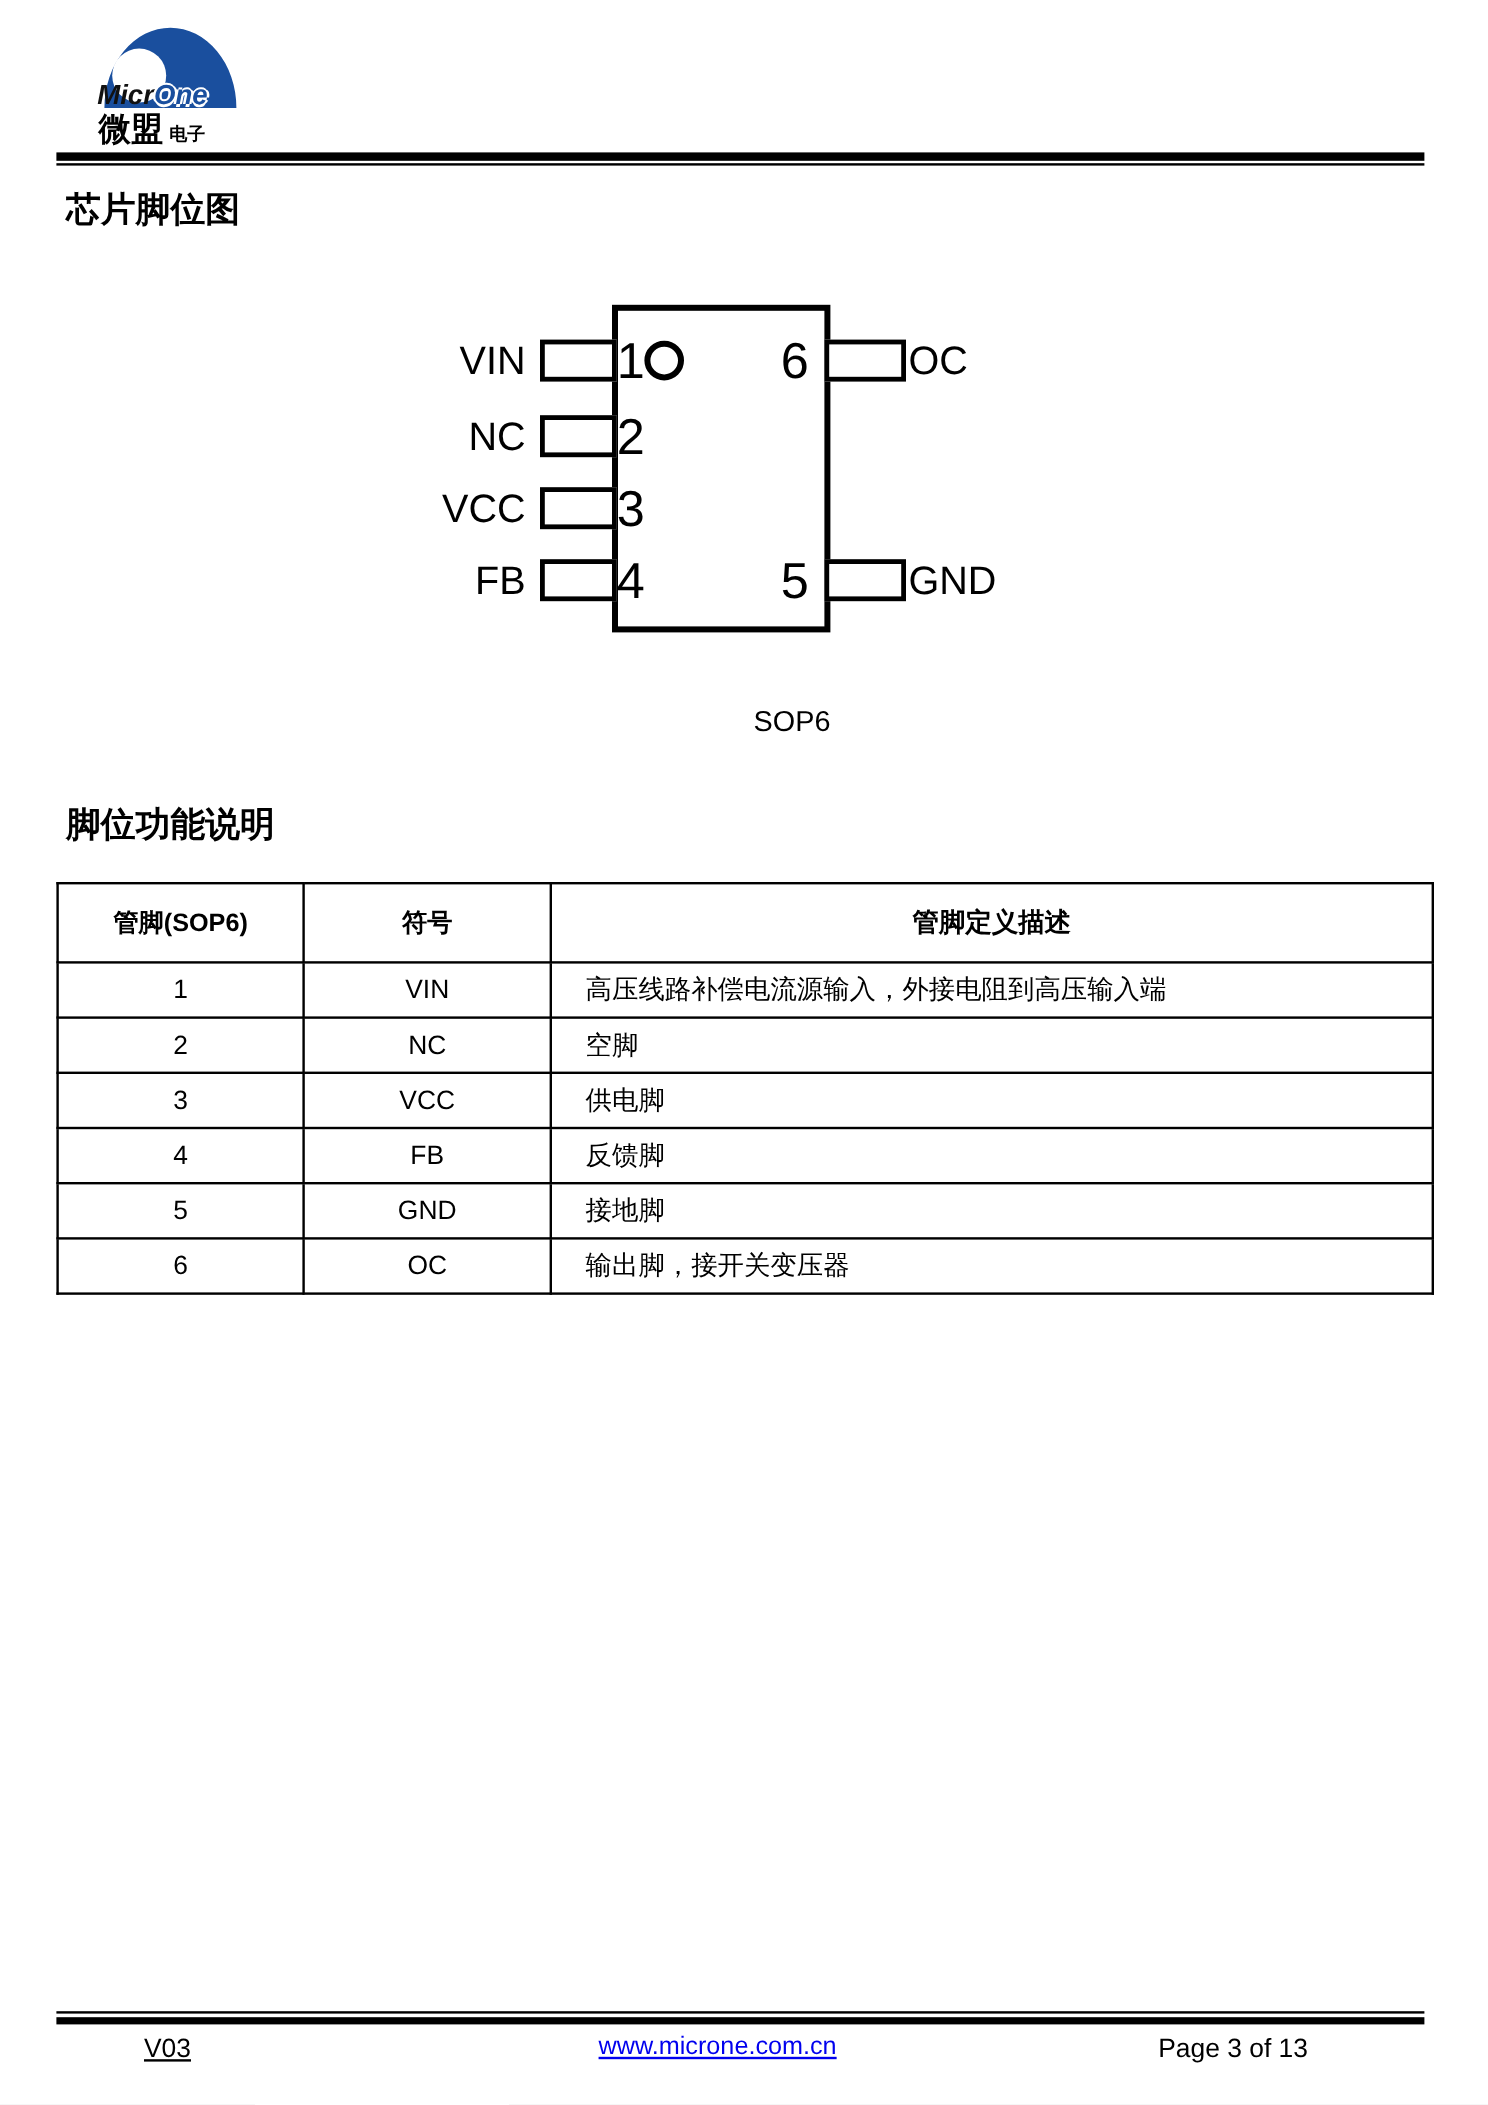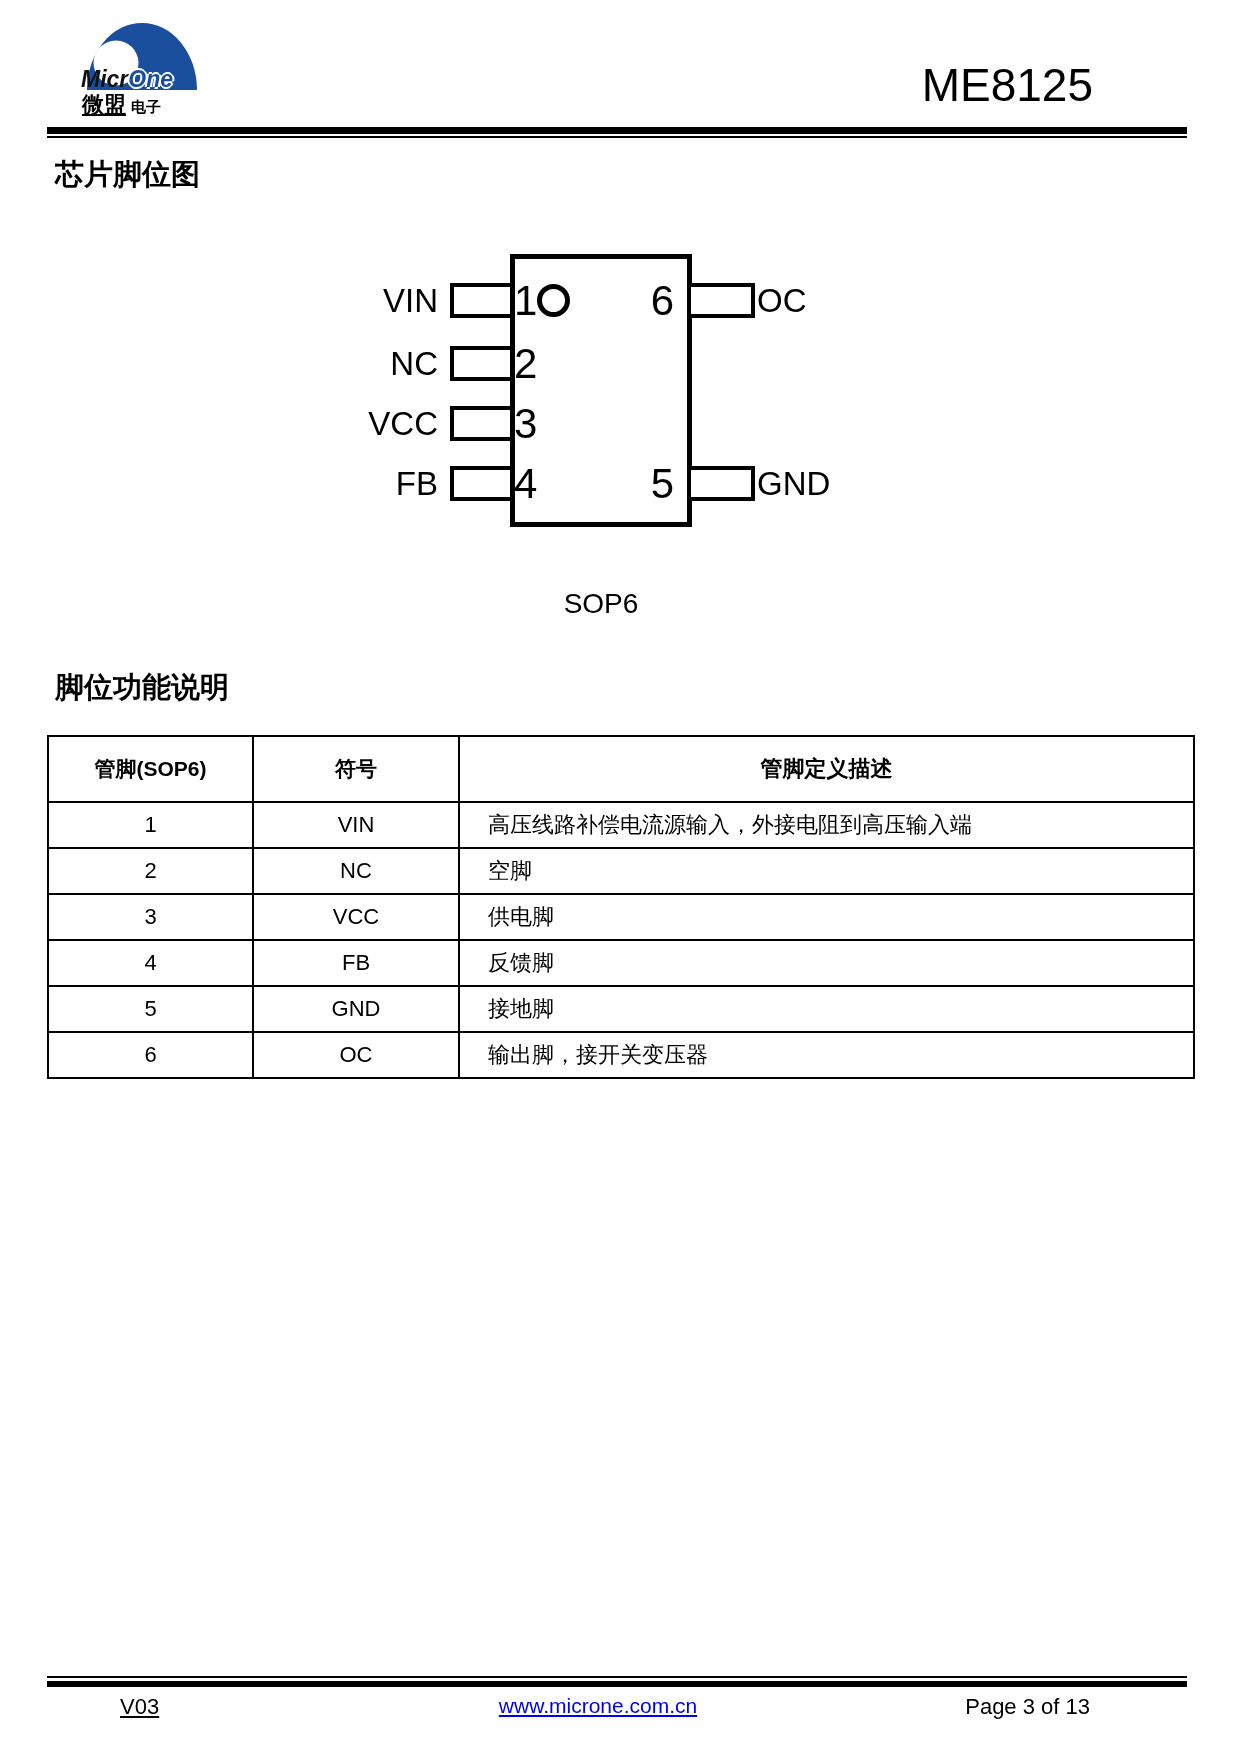--- a/index.html
+++ b/index.html
@@ -15,21 +15,21 @@
   .logo-latin {
     position:absolute; left:81px; top:66px; font-size:23px; font-weight:bold;
     font-style:italic; letter-spacing:0px; white-space:nowrap;
   }
   .logo-latin .blk { color:#111; }
   .logo-latin .blu {
     color:#1a4f9e;
     text-shadow:-2px 0 0 #fff, 2px 0 0 #fff, 0 -2px 0 #fff, 0 2px 0 #fff;
   }
   .logo-cn { position:absolute; left:82px; top:90px; white-space:nowrap; }
-  .logo-cn .big { font-size:22px; font-weight:bold; font-family:"Liberation Serif", serif;text-decoration:underline; }
+  .logo-cn .big { font-size:27px; font-weight:bold; font-family:"Liberation Serif", serif; }
   .logo-cn .sml { font-size:15px; font-weight:bold; margin-left:5px; font-family:"Liberation Serif", serif;text-align:right; }
   .doc-title {
     position:absolute; right:147px; top:58px; font-size:46px; color:#000;
     font-family:"Liberation Sans", sans-serif; white-space:nowrap;
   }
   .rule { position:absolute; left:47px; width:1140px; background:#000; }
   .rule-h-thick { top:127px; height:7px; }
   .rule-h-thin  { top:136px; height:2px; }
 
   
@@ -58,22 +58,22 @@
     position:absolute; font-size:42px; line-height:40px;
     font-family:"Liberation Sans", sans-serif;
   }
   .pin-num.left { left:514px; }
   .pin-num.right { left:630px; width:44px; text-align:right; }
   .pin1-dot {
     position:absolute; left:537px; top:284px; width:33px; height:33px;
     border:5px solid #000; border-radius:50%; background:#fff;
   }
   .pkg-label {
-    position:absolute; left:510px; top:588px; width:182px; text-align:center;
-    font-size:28px; font-family:"Liberation Sans", sans-serif;
+    position:absolute; left:510px; top:588px; width:182px; text-align:right;
+    font-size:24px; font-family:"Liberation Sans", sans-serif;
   }
 
   
   .pin-table {
     position:absolute; left:47px; top:735px; width:1146px;
     border-collapse:collapse; table-layout:fixed;
   }
   .pin-table th, .pin-table td {
     border:2px solid #000; vertical-align:middle; overflow:hidden;
   }
@@ -105,21 +105,20 @@
   <svg class="logo-svg" width="130" height="100" viewBox="0 0 130 100">
     <path d="M9,70 A55,67 0 0 1 119,70 Z" fill="#1a4f9e"></path>
     <circle cx="38" cy="43" r="22.5" fill="#ffffff"></circle>
   </svg>
   <div class="logo-latin">
     <span class="blk">Micr</span><span class="blu">One</span>
   </div>
   <div class="logo-cn">
     <span class="big">微盟</span><span class="sml">电子</span>
   </div>
-  <div class="doc-title">ME8125</div>
   <div class="rule rule-h-thick"></div>
   <div class="rule rule-h-thin"></div>
 
   <div class="sec-heading" id="heading-pinout">芯片脚位图</div>
 
   <div class="chip-body"></div>
 
   <div class="pin-box left" style="top:283px"></div>
   <div class="pin-box left" style="top:346px"></div>
   <div class="pin-box left" style="top:406px"></div>

